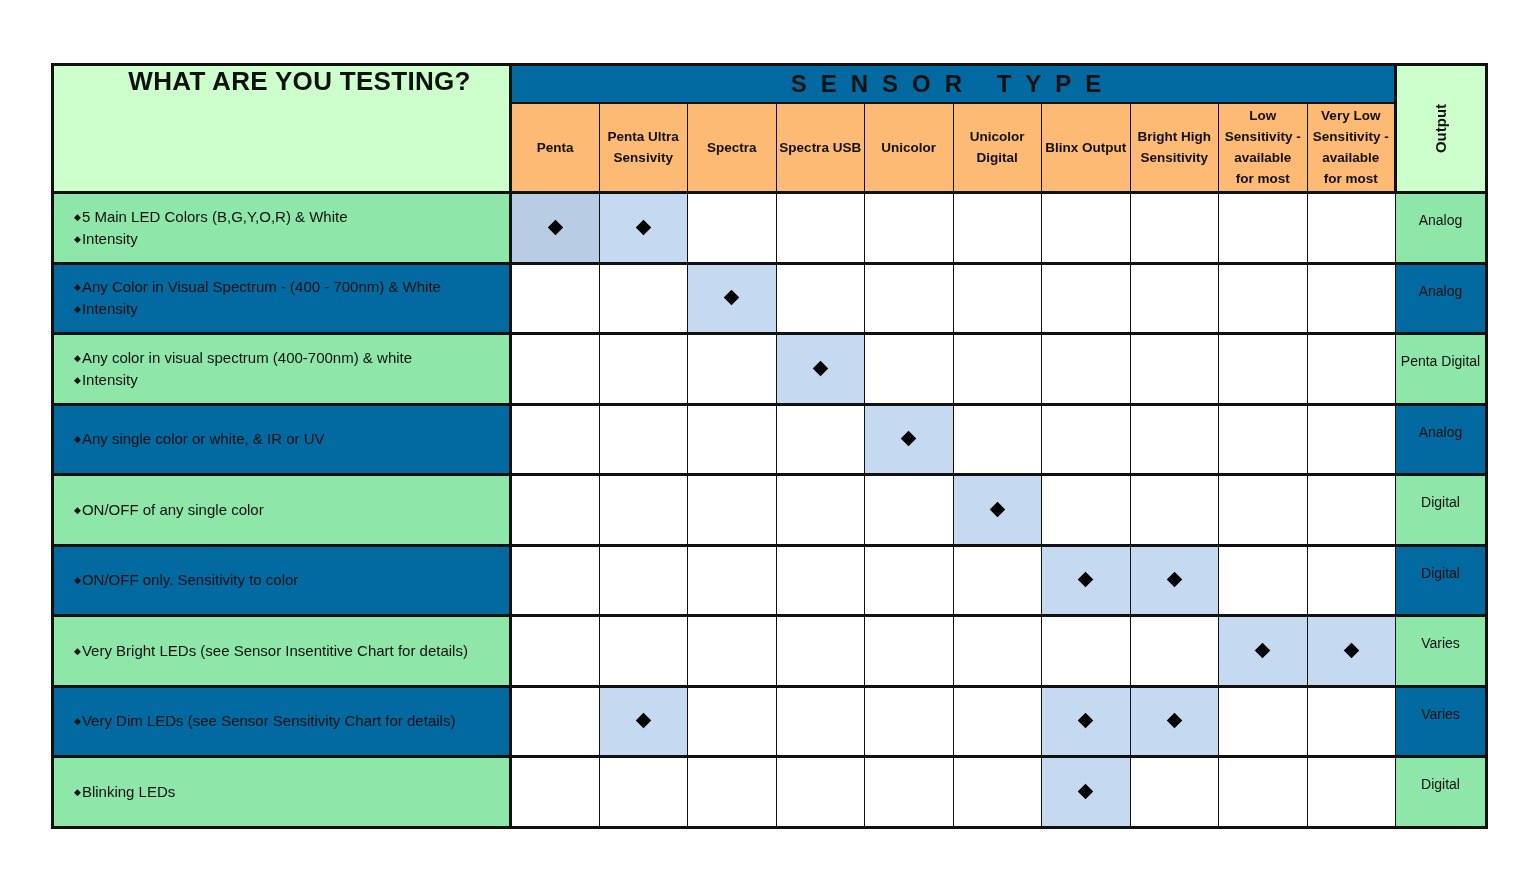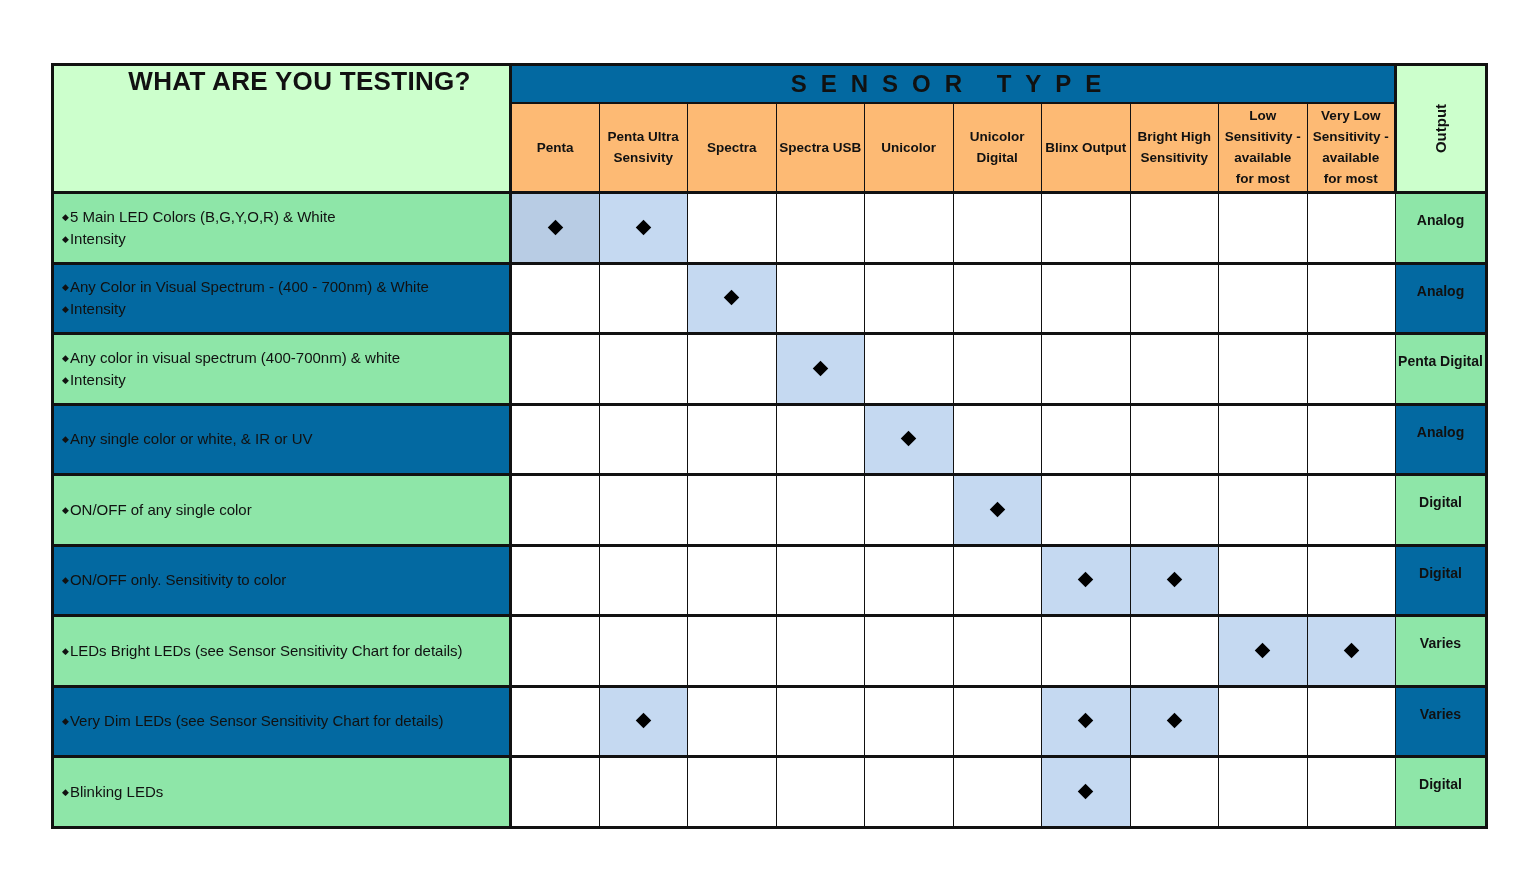--- a/index.html
+++ b/index.html
@@ -25,33 +25,33 @@
                   font-size: 24px; letter-spacing: 14px; border-bottom: 2.5px solid #111 !important; }
 
   .h-output { background: #ccffcc; border-left: 3px solid #111 !important; border-bottom: 3px solid #111 !important; }
   .h-output .rot { display: inline-block; transform: rotate(-90deg); font-weight: bold; font-size: 15px;
                    white-space: nowrap; }
 
   .h-sensor { background: #fdba74; height: 90px; text-align: center; vertical-align: middle;
               font-size: 13.5px; line-height: 21px; border-bottom: 3px solid #111 !important; }
 
   tr.body-row td { height: 70.5px; }
-  tr.body-row td.t-left { border-right: 3px solid #111; vertical-align: middle; padding-left: 8px;
+  tr.body-row td.t-left { border-right: 3px solid #111; vertical-align: middle; padding-left: 20px;
                           font-size: 15px; line-height: 22px; }
   tr.body-row.dark td.t-left, tr.body-row.dark td.t-out { background: #8ee6a8; }
   tr.body-row.light td.t-left, tr.body-row.light td.t-out { background: #0369a1; }
   tr.body-row td { border-top: 3px solid #111; }
   td.t-left .line::before { content: "\25C6"; font-size: 9px; vertical-align: 2px; margin-right: 1px; }
   td.t-cell { background: #ffffff; text-align: center; vertical-align: middle; }
   td.t-cell.on { background: #c5d9f1; }
   td.t-cell.on.alt { background: #b8cce4; }
   td.t-cell .dia { display: inline-block; width: 11px; height: 11px; background: #000;
                    transform: rotate(45deg); }
   td.t-out { border-left: 3px solid #111; text-align: center; vertical-align: top;
-             font-size: 14px; font-weight: bold; }
+             font-size: 14px; font-weight: normal; }
   td.t-out span { display: block; margin-top: 18px; white-space: nowrap; }
 </style>
 </head>
 <body>
 
 <table class="grid">
   <colgroup>
     <col class="col-left">
     <col class="col-sensor">
       <col class="col-sensor">
@@ -224,21 +224,21 @@
         <td class="t-cell on"><span class="dia"></span></td>
         <td class="t-cell on"><span class="dia"></span></td>
         <td class="t-cell"></td>
         <td class="t-cell"></td>
         <td class="t-out">
           <span>Digital</span>
         </td>
       </tr>
       <tr class="body-row dark">
         <td class="t-left">
-          <div class="line">LEDs Bright LEDs (see Sensor Sensitivity Chart for details)</div>
+          <div class="line">Very Bright LEDs (see Sensor Insentitive Chart for details)</div>
         </td>
         <td class="t-cell"></td>
         <td class="t-cell"></td>
         <td class="t-cell"></td>
         <td class="t-cell"></td>
         <td class="t-cell"></td>
         <td class="t-cell"></td>
         <td class="t-cell"></td>
         <td class="t-cell"></td>
         <td class="t-cell on"><span class="dia"></span></td>

